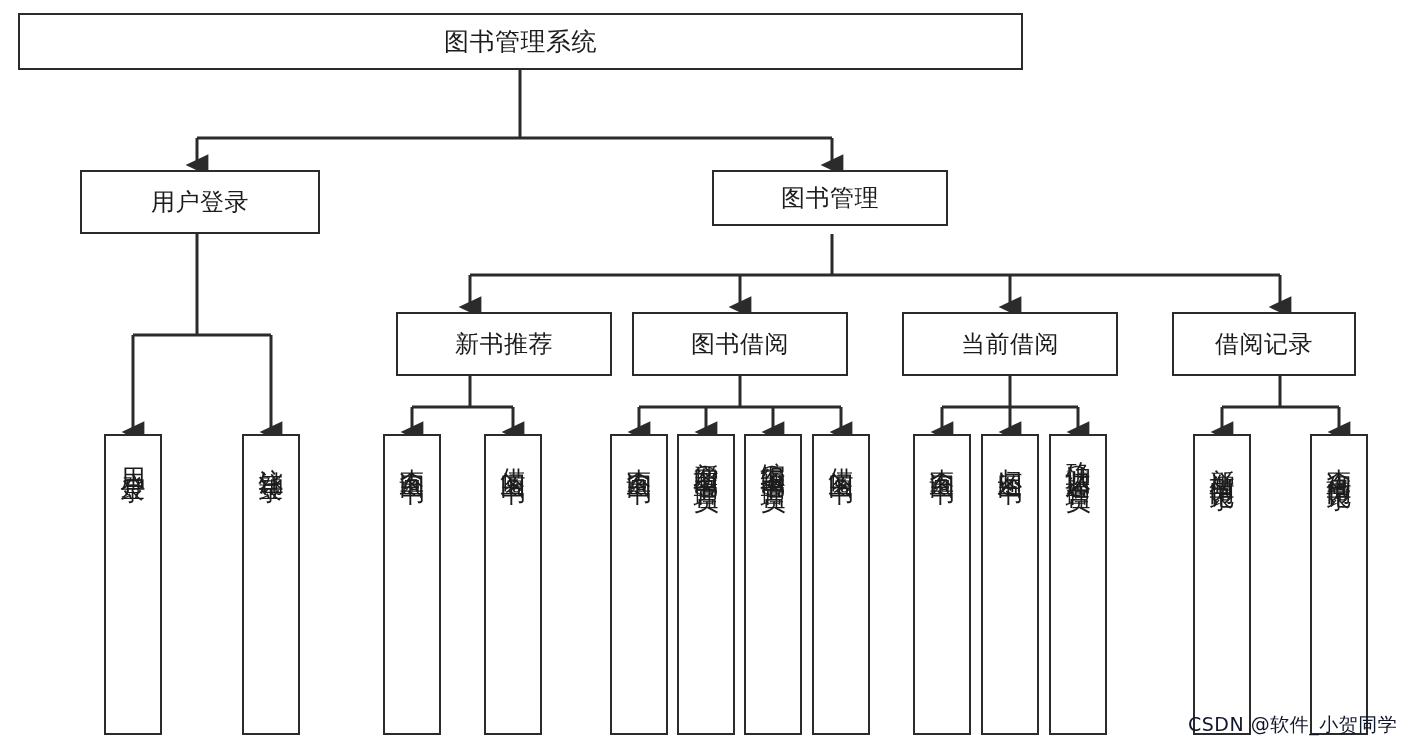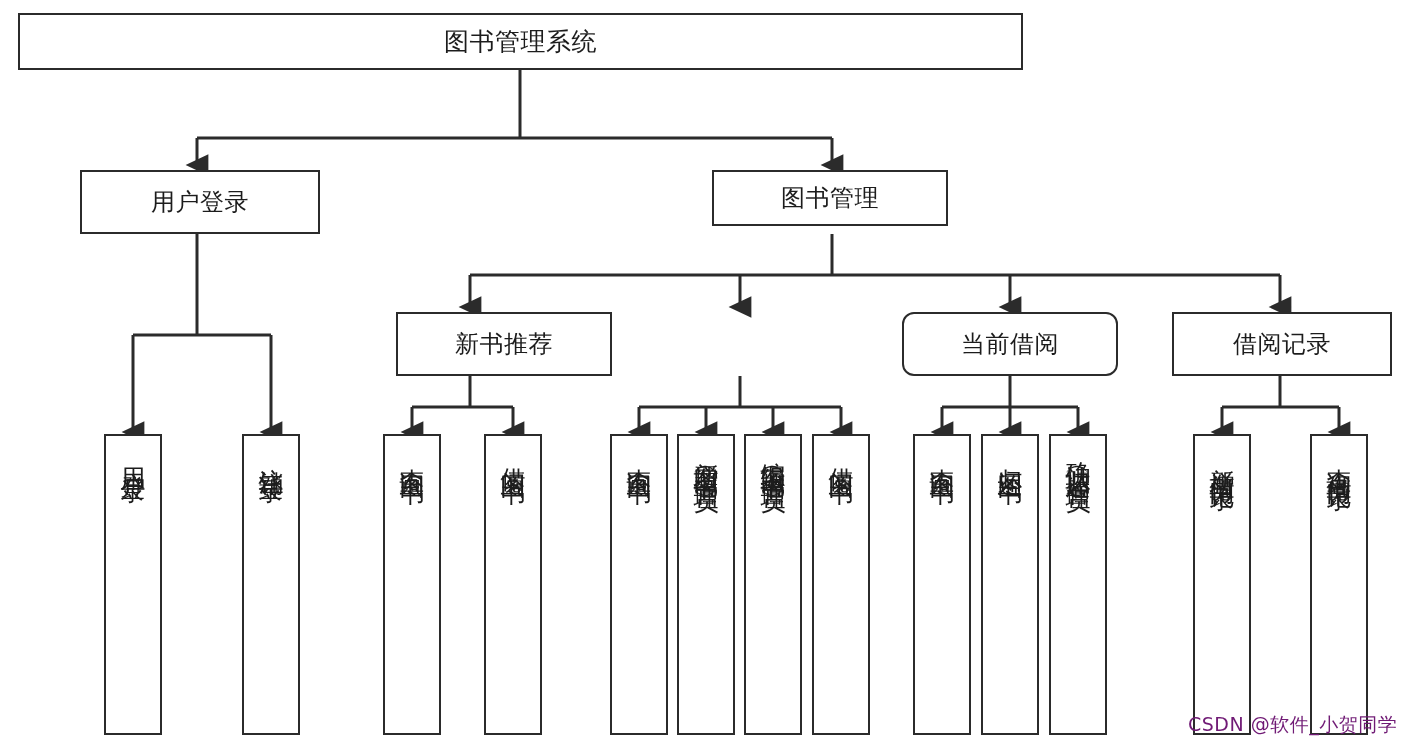--- a/index.html
+++ b/index.html
@@ -66,21 +66,21 @@
     white-space: nowrap;
   }
   .node.leaf.tall-text {
     padding-top: 6px;
   }
   .watermark {
     position: absolute;
     left: 1188px;
     top: 712px;
     font-size: 19px;
-    color: #701a75;
+    color: #0f172a;
     white-space: nowrap;
     letter-spacing: 0.5px;
     user-select: none;
   }
 </style>
 </head>
 <body>
 
 <div id="canvas">
 
@@ -143,26 +143,29 @@
   </div>
 
   <div class="node branch" style="left:712px; top:170px; width:236px; height:56px;">
     <span class="label">图书管理</span>
   </div>
 
   <div class="node branch" style="left:362px; top:312px; width:216px; height:64px;margin-left:34px;">
     <span class="label">新书推荐</span>
   </div>
 
-
-  <div class="node branch" style="left:902px; top:312px; width:216px; height:64px;border-radius:12px;">
+  <div class="node branch" style="left:632px; top:312px; width:216px; height:64px;">
+    <span class="label">图书借阅</span>
+  </div>
+
+  <div class="node branch" style="left:902px; top:312px; width:216px; height:64px;">
     <span class="label">当前借阅</span>
   </div>
 
-  <div class="node branch" style="left:1172px; top:312px; width:220px; height:64px;">
+  <div class="node branch" style="left:1172px; top:312px; width:184px; height:64px;">
     <span class="label">借阅记录</span>
   </div>
 
   <div class="node leaf" style="left:104px; top:434px; width:58px; height:301px;">
     <span class="label">用户登录</span>
   </div>
 
   <div class="node leaf" style="left:242px; top:434px; width:58px; height:301px;">
     <span class="label">注销登录</span>
   </div>

